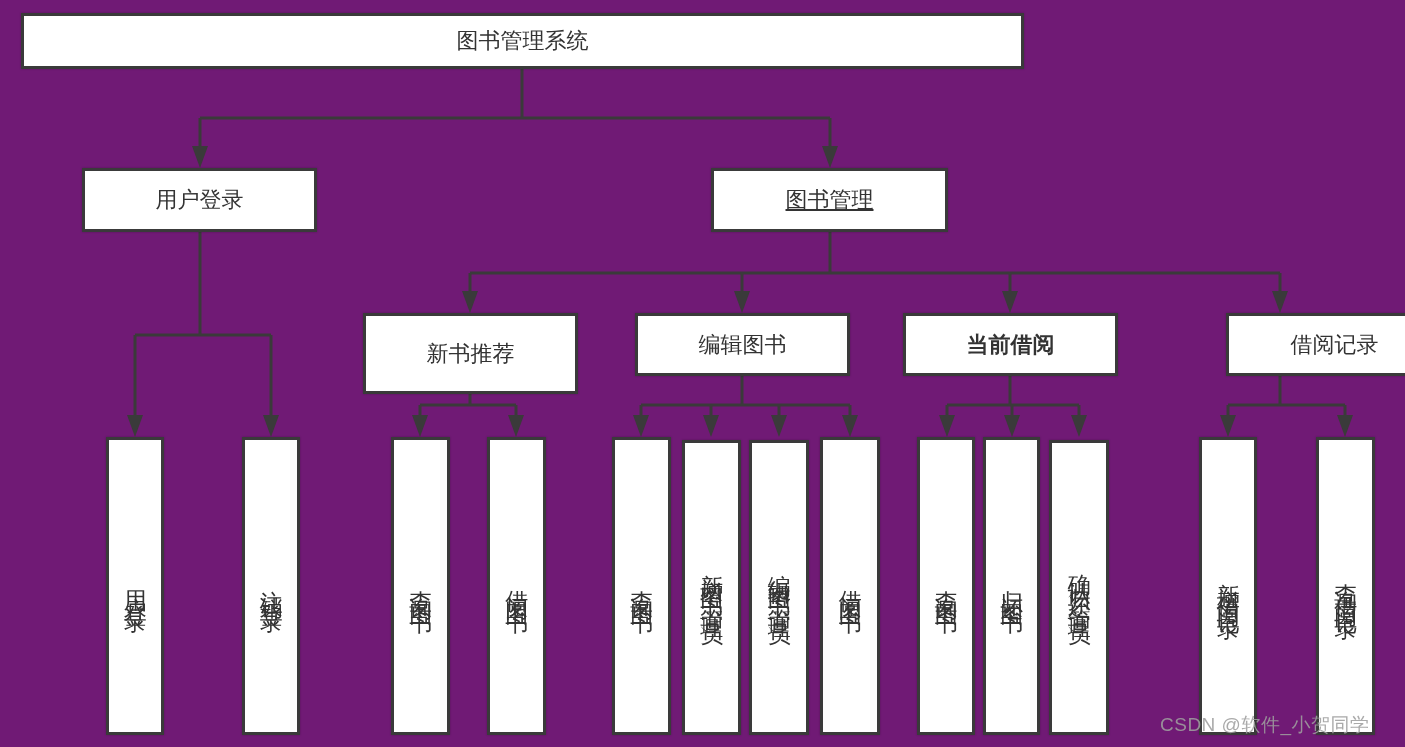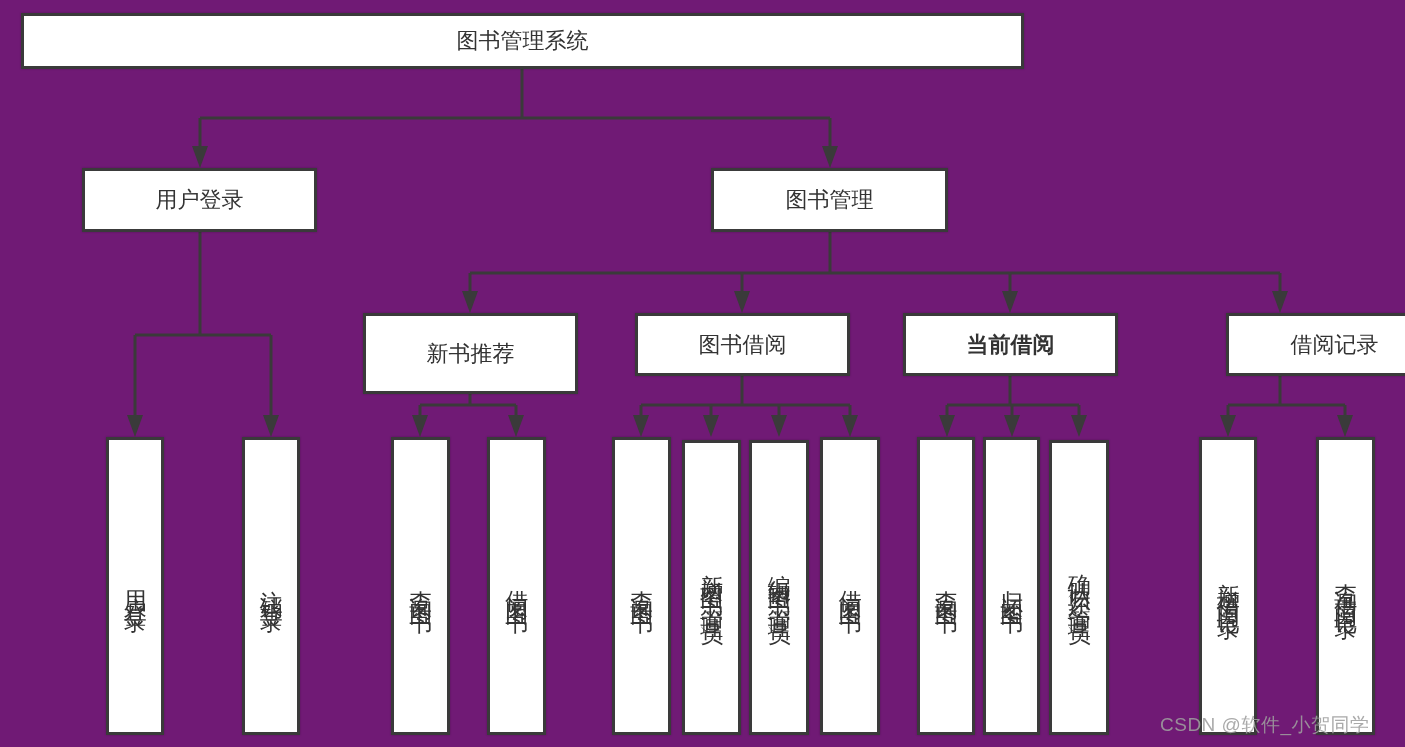--- a/index.html
+++ b/index.html
@@ -94,24 +94,24 @@
       <polygon points="1004,415 1020,415 1012,437"></polygon>
       <polygon points="1071,415 1087,415 1079,437"></polygon>
       <polygon points="1220,415 1236,415 1228,437"></polygon>
       <polygon points="1337,415 1353,415 1345,437"></polygon>
     </g>
   </svg>
 
   <div class="node" style="left:21px; top:13px; width:1003px; height:56px;">图书管理系统</div>
 
   <div class="node" style="left:82px; top:168px; width:235px; height:64px;">用户登录</div>
-  <div class="node" style="left:711px; top:168px; width:237px; height:64px;">图书管理</div>
+  <div class="node" style="left:711px; top:168px; width:237px; height:64px;text-decoration:underline;">图书管理</div>
 
   <div class="node" style="left:363px; top:313px; width:215px; height:81px;">新书推荐</div>
-  <div class="node" style="left:635px; top:313px; width:215px; height:63px;">图书借阅</div>
+  <div class="node" style="left:635px; top:313px; width:215px; height:63px;">编辑图书</div>
   <div class="node" style="left:903px; top:313px; width:215px; height:63px;font-weight:bold;">当前借阅</div>
   <div class="node" style="left:1226px; top:313px; width:189px; height:63px;padding-left:28px;">借阅记录</div>
 
   <div class="node leaf" style="left:106px; top:437px; width:58px; height:298px;">用户登录</div>
   <div class="node leaf" style="left:242px; top:437px; width:58px; height:298px;">注销登录</div>
 
   <div class="node leaf" style="left:391px; top:437px; width:59px; height:298px;">查询图书</div>
   <div class="node leaf" style="left:487px; top:437px; width:59px; height:298px;">借阅图书</div>
 
   <div class="node leaf" style="left:612px; top:437px; width:59px; height:298px;">查询图书</div>

